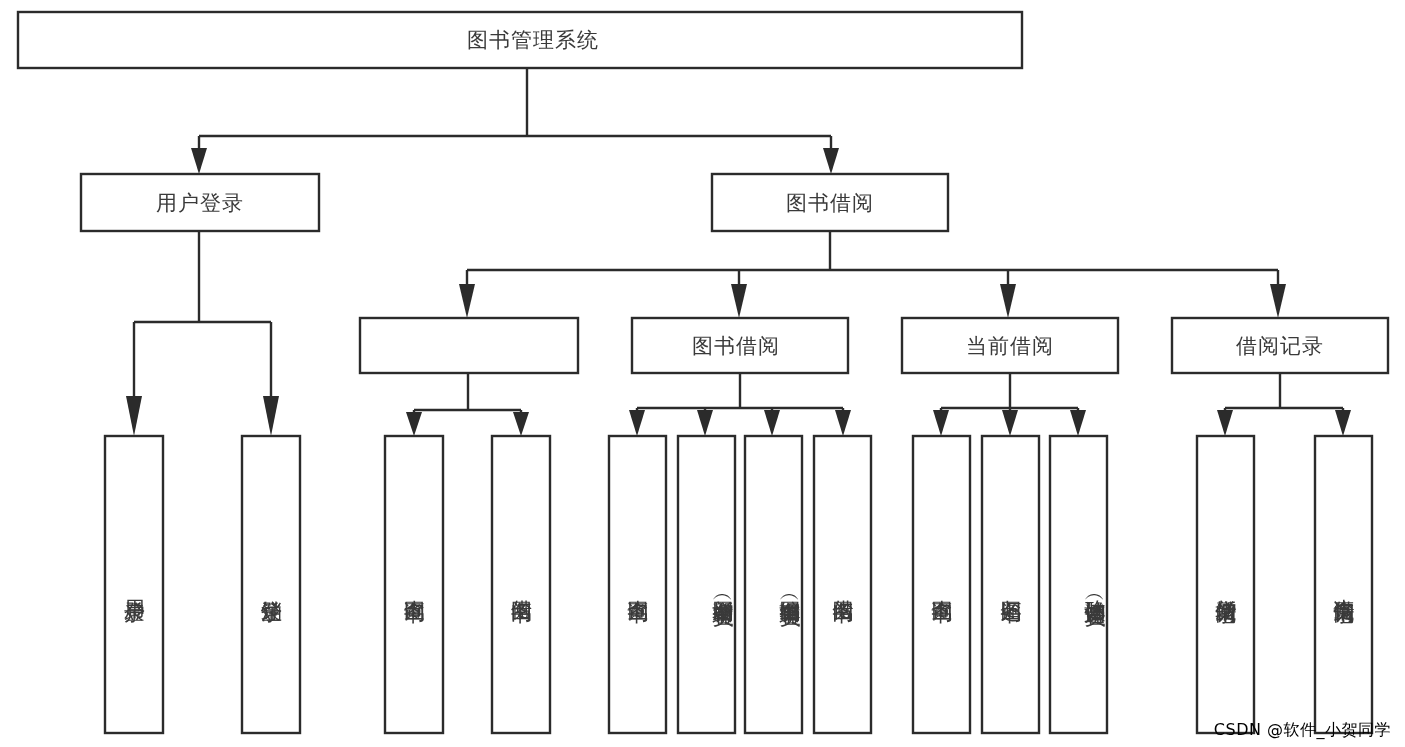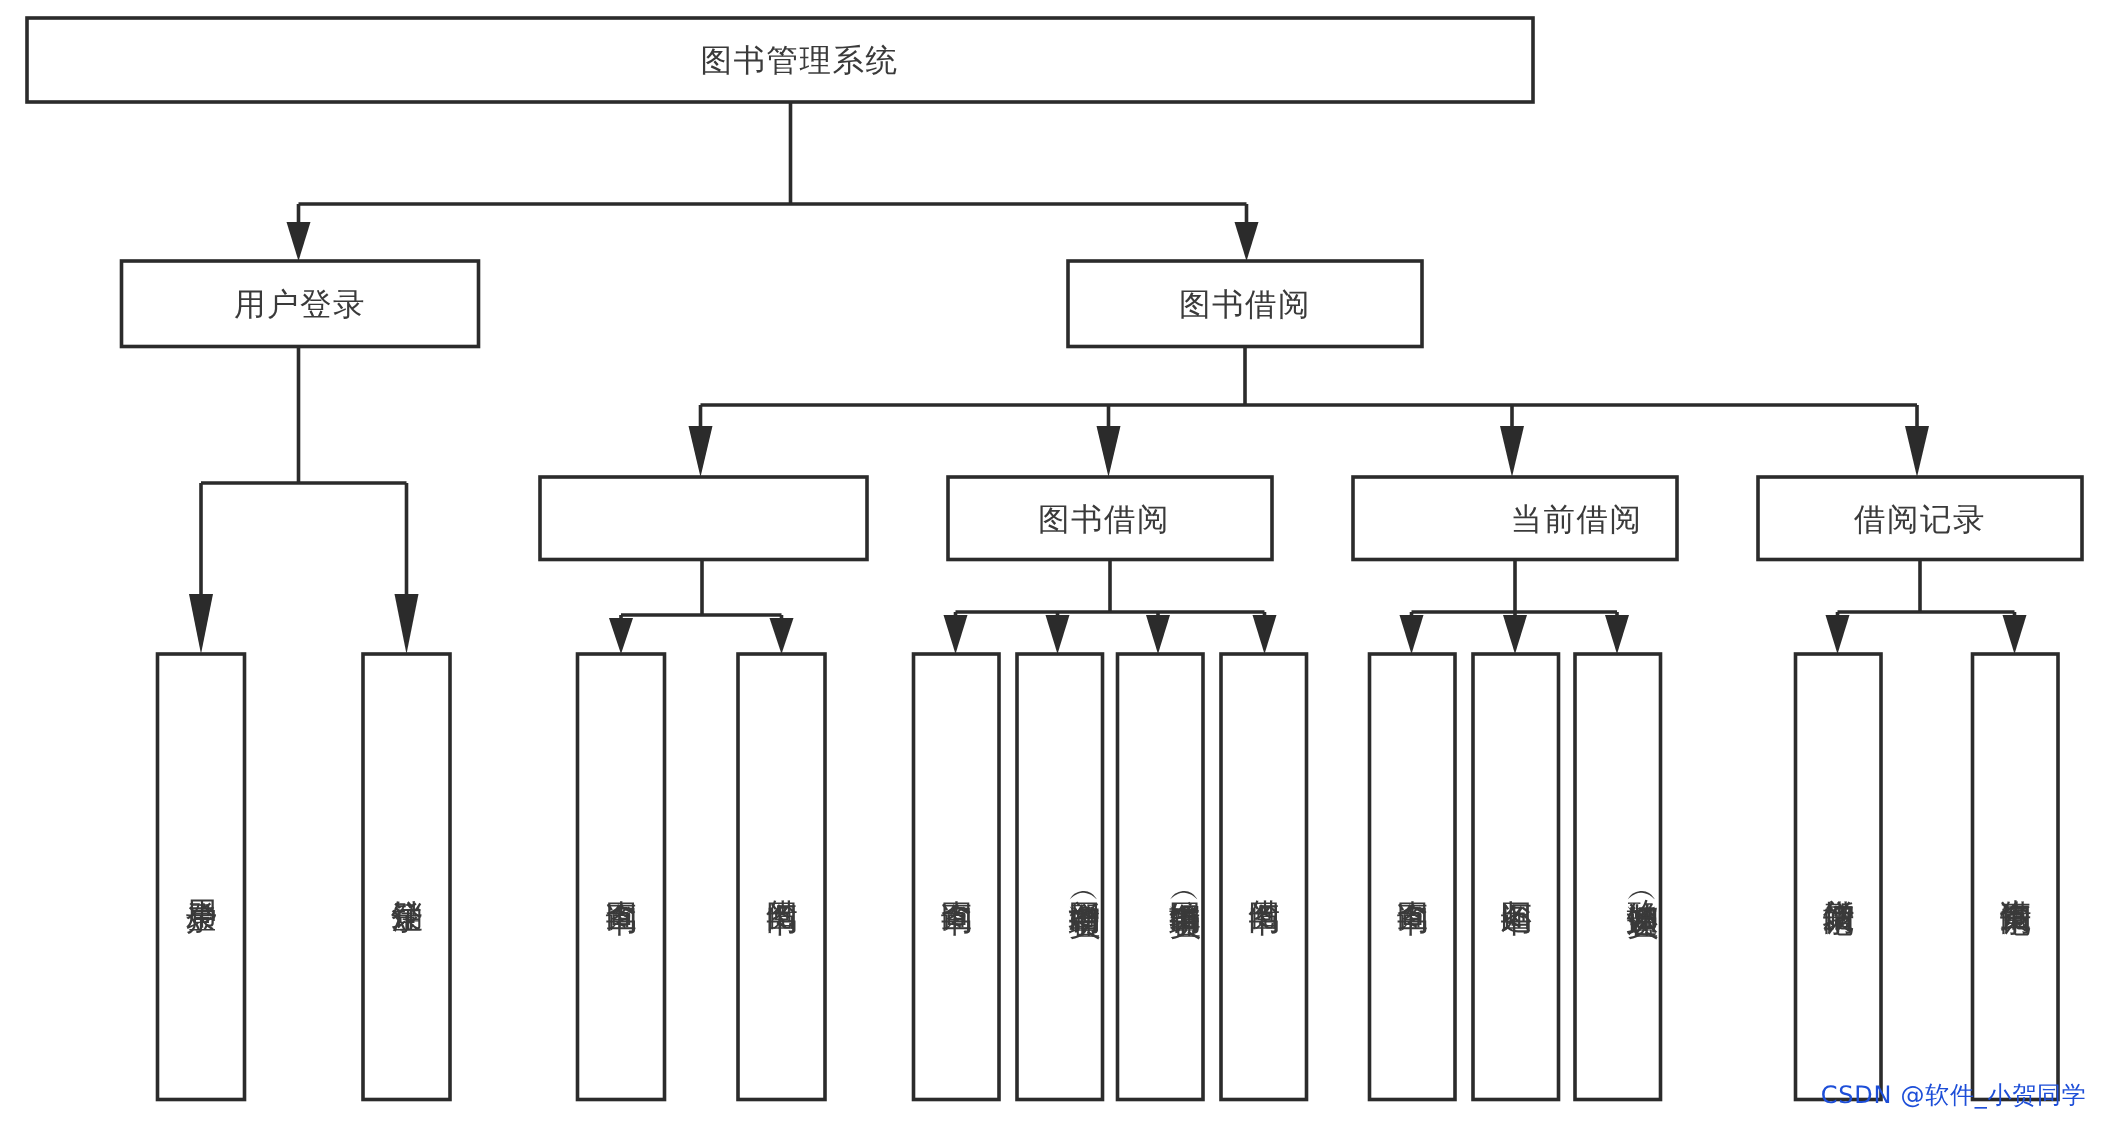--- a/index.html
+++ b/index.html
@@ -65,21 +65,21 @@
     color: #3a3a3a;
     letter-spacing: 1px;
     white-space: nowrap;
     pointer-events: none;
   }
   .watermark {
     position: absolute;
     right: 14px;
     bottom: 6px;
     font-size: 16px;
-    color: #1d4ed8;
+    color: #000000;
     font-family: "DejaVu Sans", "Liberation Sans", sans-serif;
     letter-spacing: 0.5px;
     white-space: nowrap;
     pointer-events: none;
   }
 </style>
 </head>
 <body>
 
 <div id="diagram-root">
@@ -177,21 +177,21 @@
 
   <div class="hlabel-wrap" style="left:18px; top:12px; width:1004px; height:56px;margin-left:13px;">图书管理系统</div>
 
   <div class="hlabel-wrap" style="left:81px; top:174px; width:238px; height:57px;">用户登录</div>
 
   <div class="hlabel-wrap" style="left:712px; top:174px; width:236px; height:57px;">图书借阅</div>
 
 
   <div class="hlabel-wrap" style="left:628px; top:318px; width:216px; height:55px;">图书借阅</div>
 
-  <div class="hlabel-wrap" style="left:902px; top:318px; width:216px; height:55px;padding-left:41px;">当前借阅</div>
+  <div class="hlabel-wrap" style="left:902px; top:318px; width:216px; height:55px;">当前借阅</div>
 
   <div class="hlabel-wrap" style="left:1172px; top:318px; width:216px; height:55px;">借阅记录</div>
 
   <div class="vlabel-wrap" style="left:105px; top:436px; width:58px; height:297px; justify-content:center;">用户登录</div>
 
   <div class="vlabel-wrap" style="left:242px; top:436px; width:58px; height:297px; justify-content:center;">注销登录</div>
 
   <div class="vlabel-wrap" style="left:385px; top:436px; width:58px; height:297px; justify-content:center;">查询图书</div>
 
   <div class="vlabel-wrap" style="left:492px; top:436px; width:58px; height:297px; justify-content:center;">借阅图书</div>

